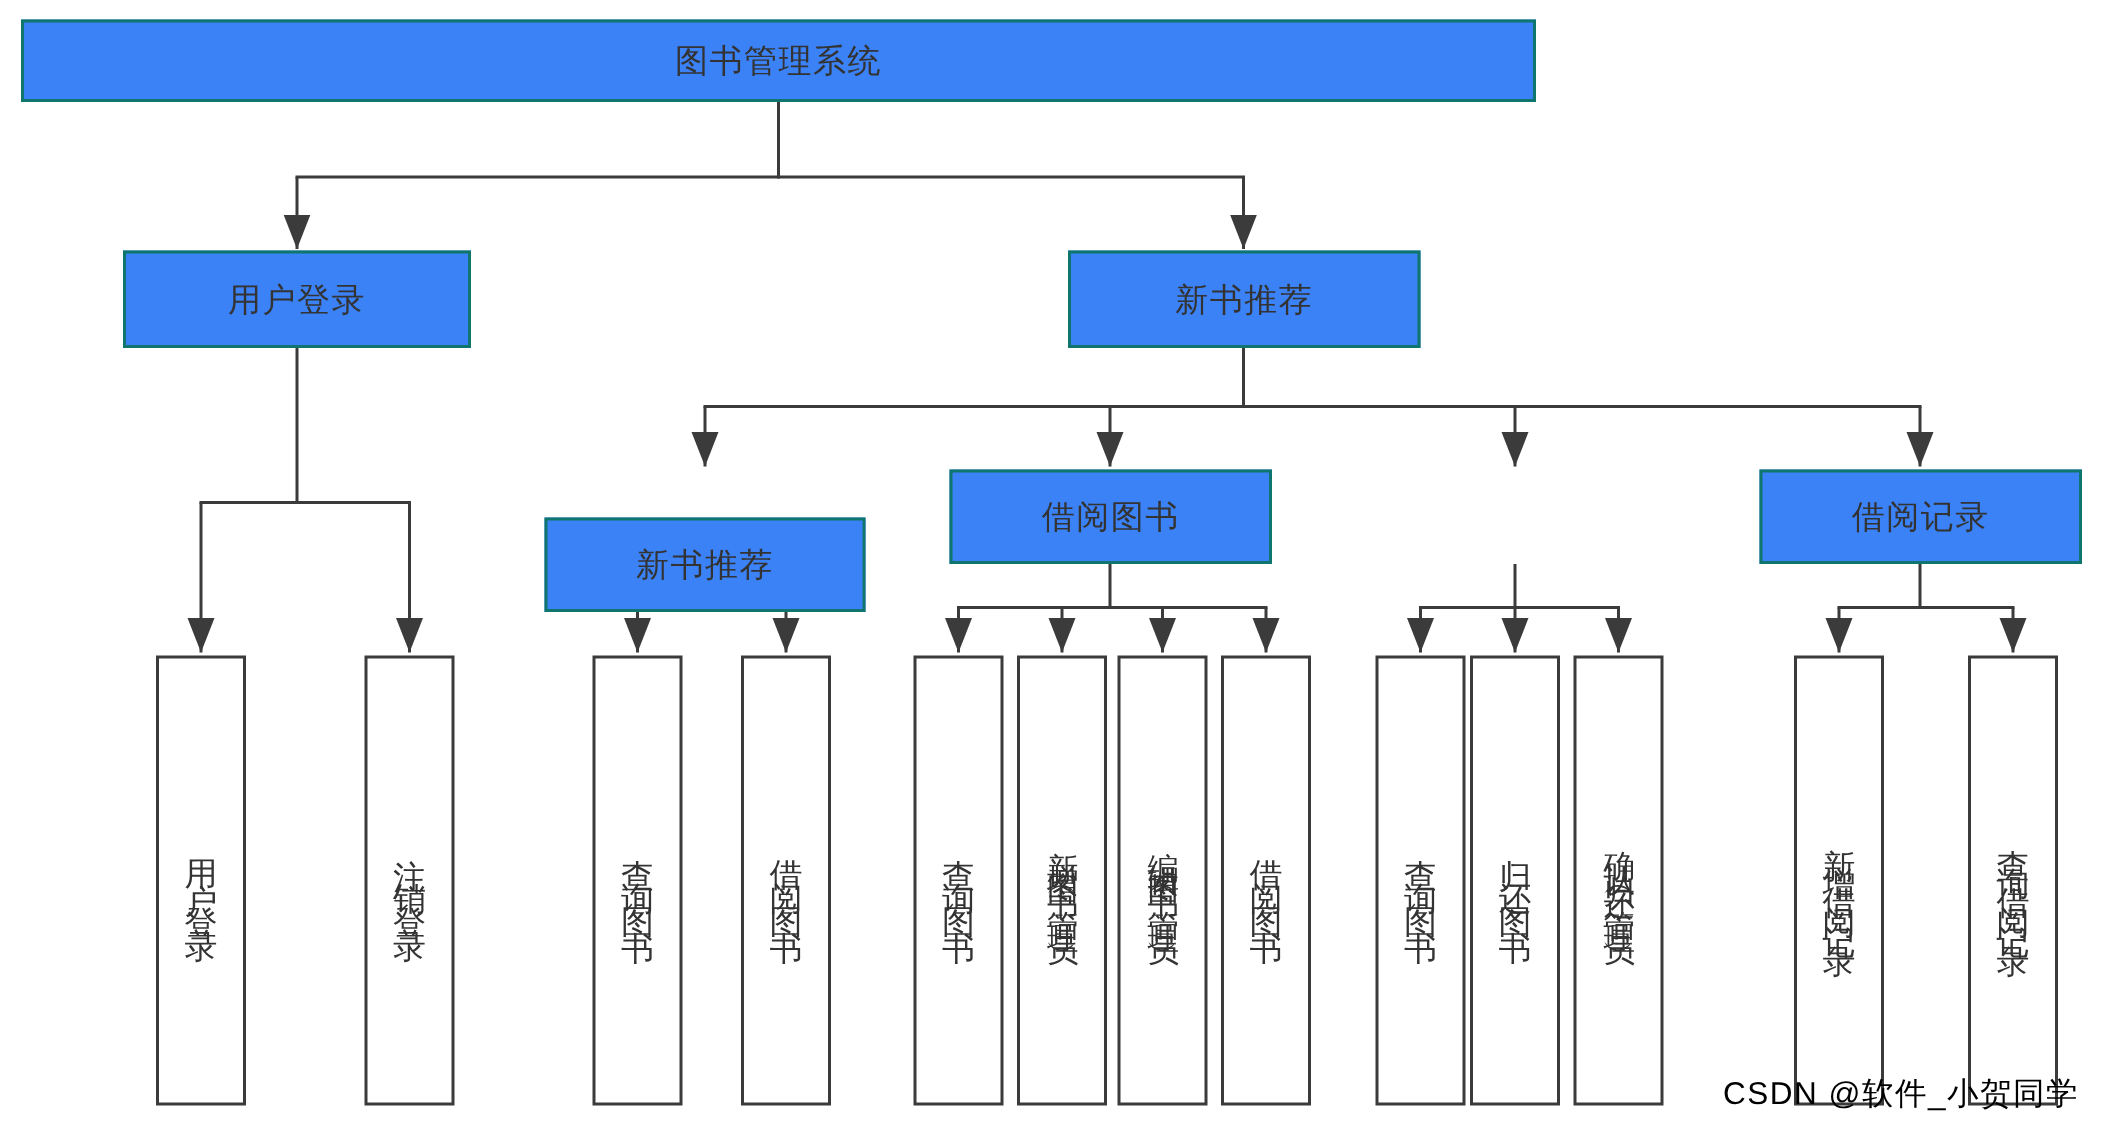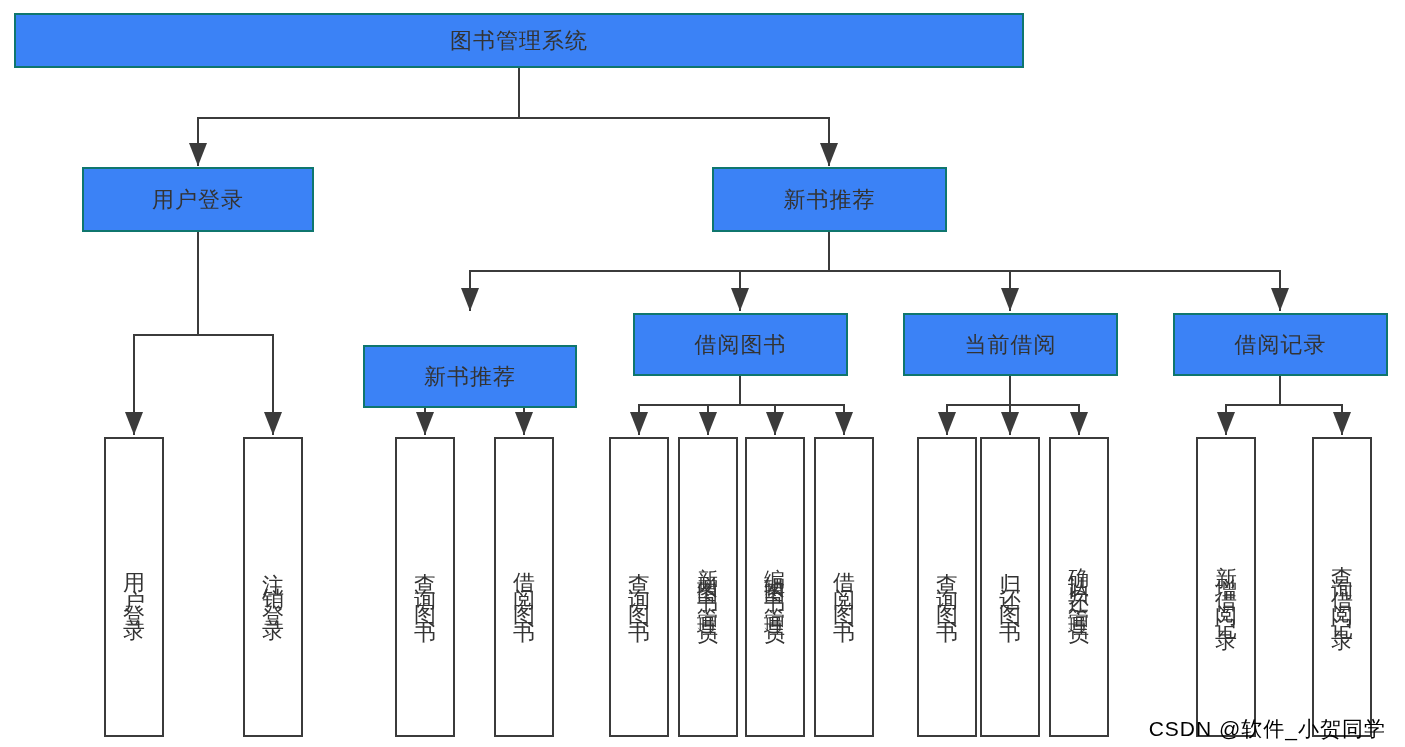--- a/index.html
+++ b/index.html
@@ -124,21 +124,20 @@
     </g>
   </svg>
 
   <div class="node" style="left:14px; top:13px; width:1010px; height:55px;">图书管理系统</div>
 
   <div class="node" style="left:82px; top:167px; width:232px; height:65px;">用户登录</div>
   <div class="node" style="left:712px; top:167px; width:235px; height:65px;">新书推荐</div>
 
   <div class="node" style="left:363px; top:313px; width:214px; height:63px;margin-top:32px;">新书推荐</div>
   <div class="node" style="left:633px; top:313px; width:215px; height:63px;">借阅图书</div>
-  <div class="node" style="left:903px; top:313px; width:215px; height:63px;">当前借阅</div>
   <div class="node" style="left:1173px; top:313px; width:215px; height:63px;text-align:right;">借阅记录</div>
 
   <div class="leaf" style="left:104px;">
     <span>用户登录</span>
   </div>
   <div class="leaf" style="left:243px;">
     <span>注销登录</span>
   </div>
 
   <div class="leaf" style="left:395px;">

